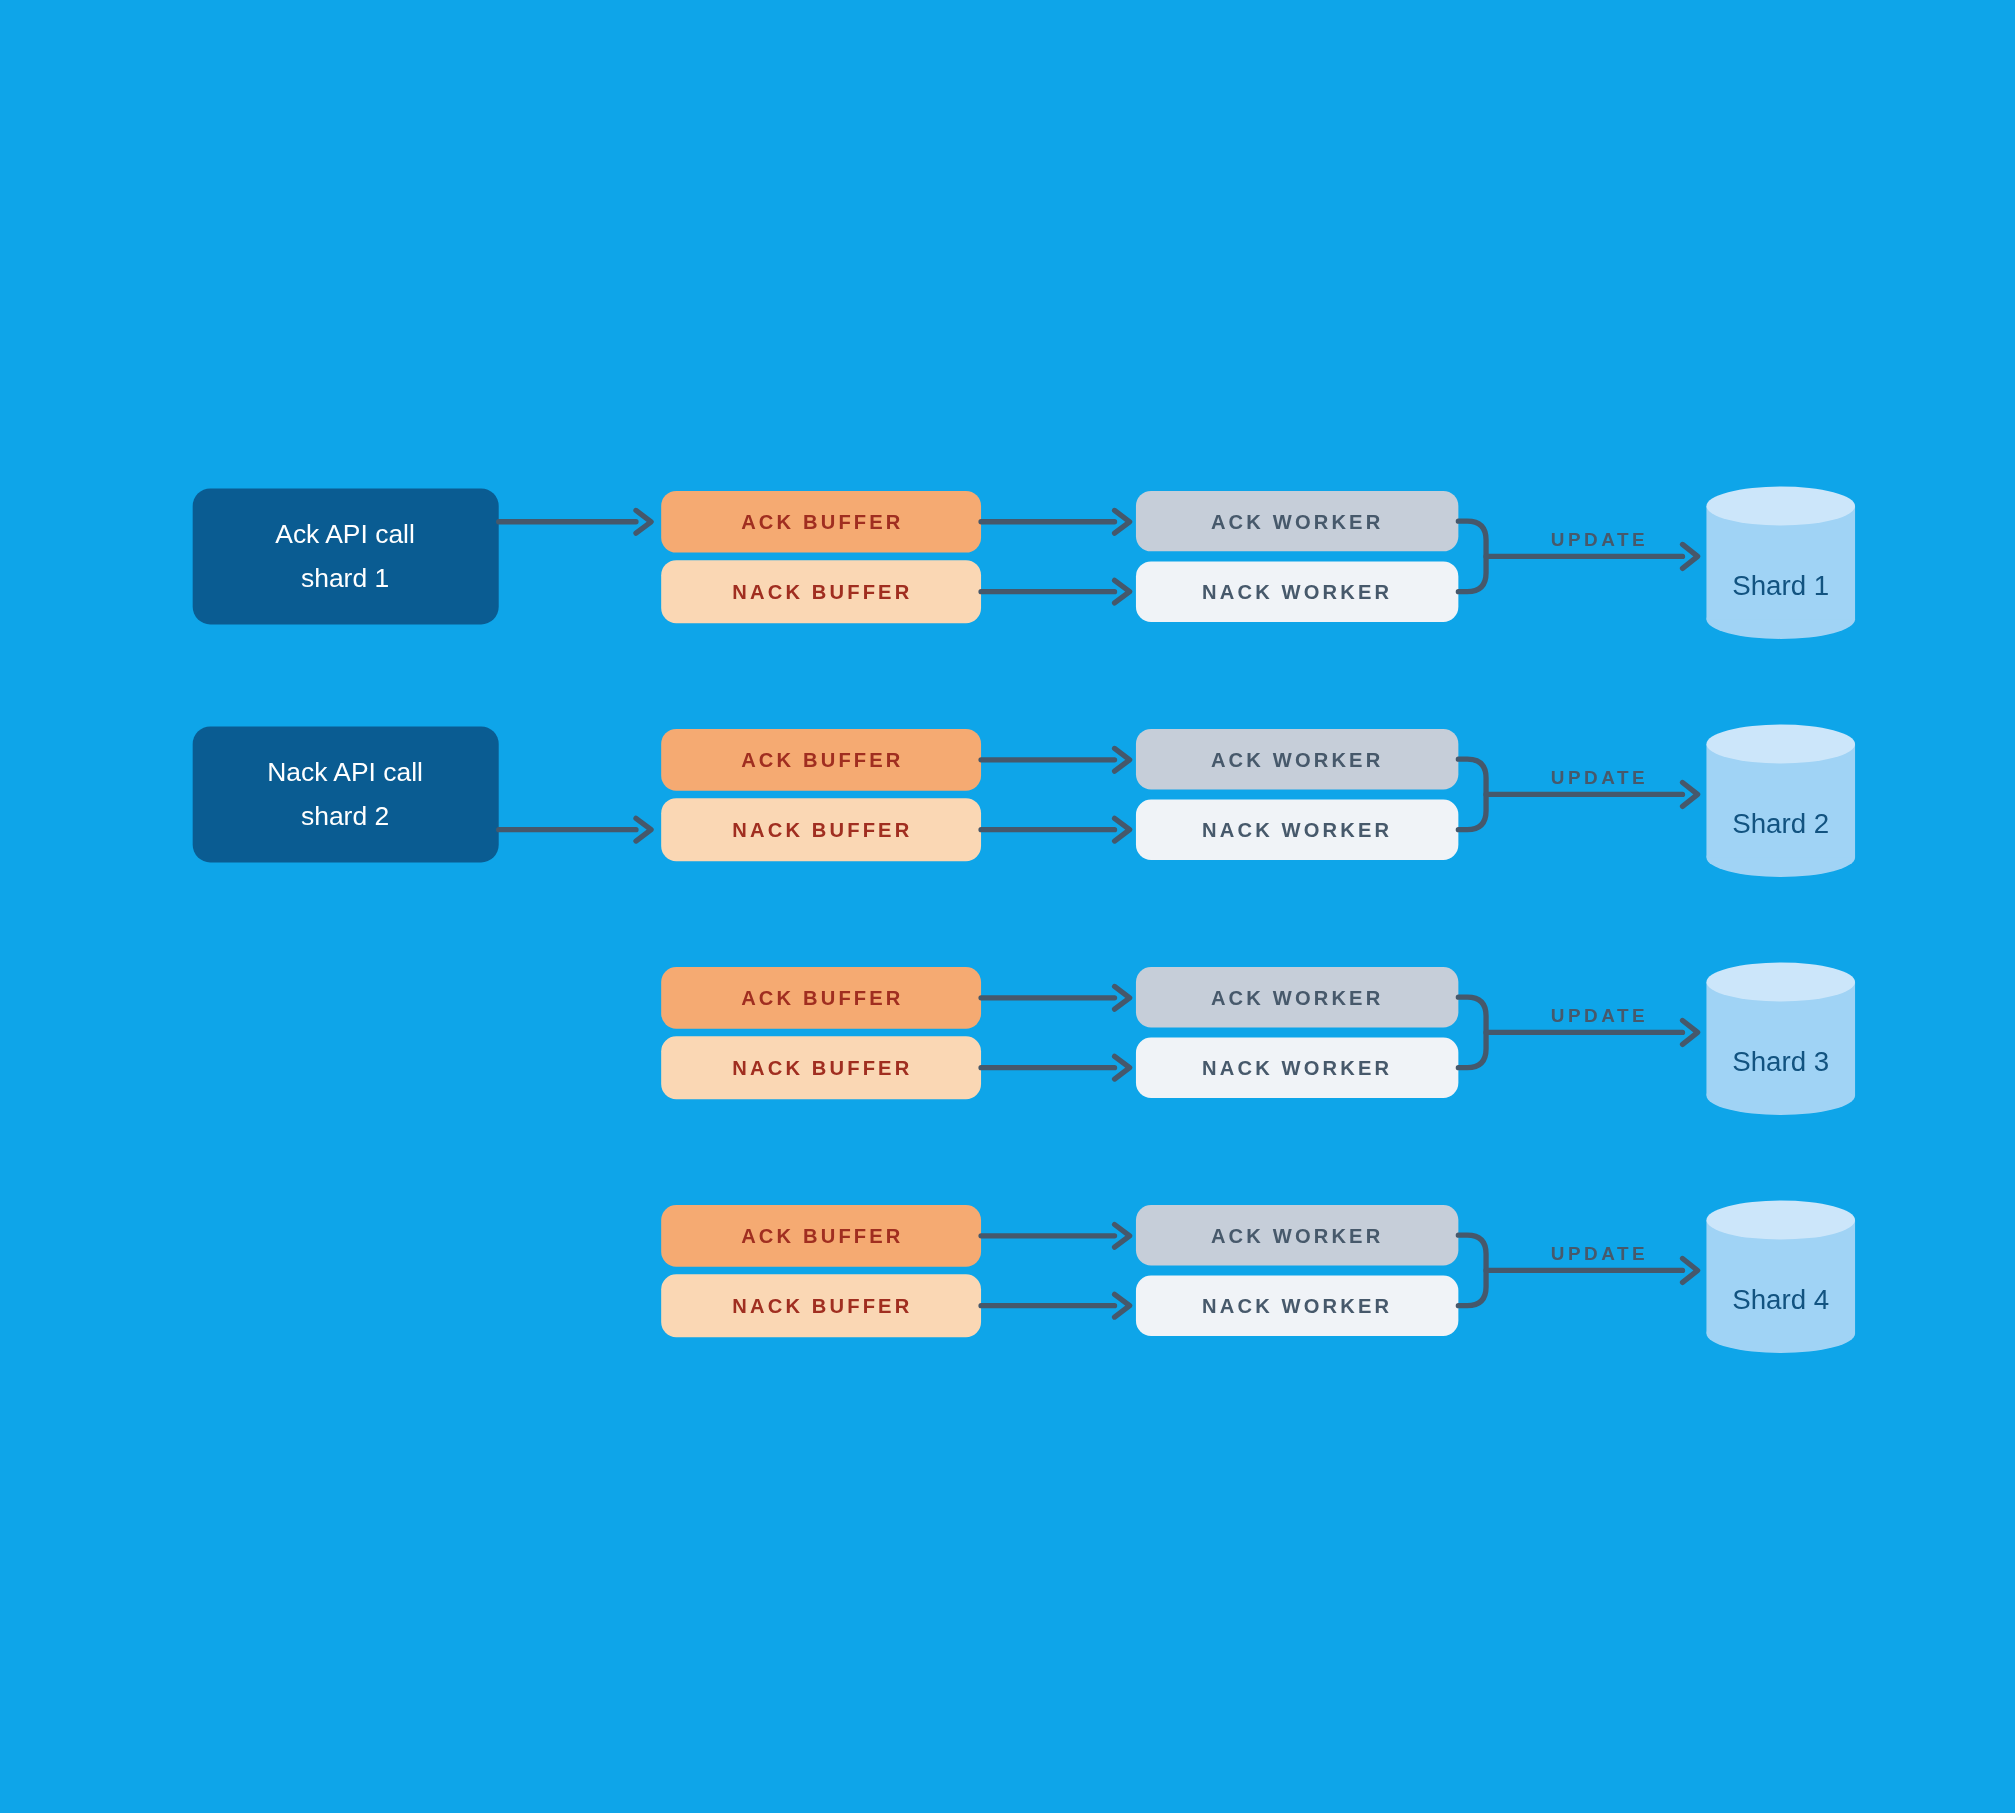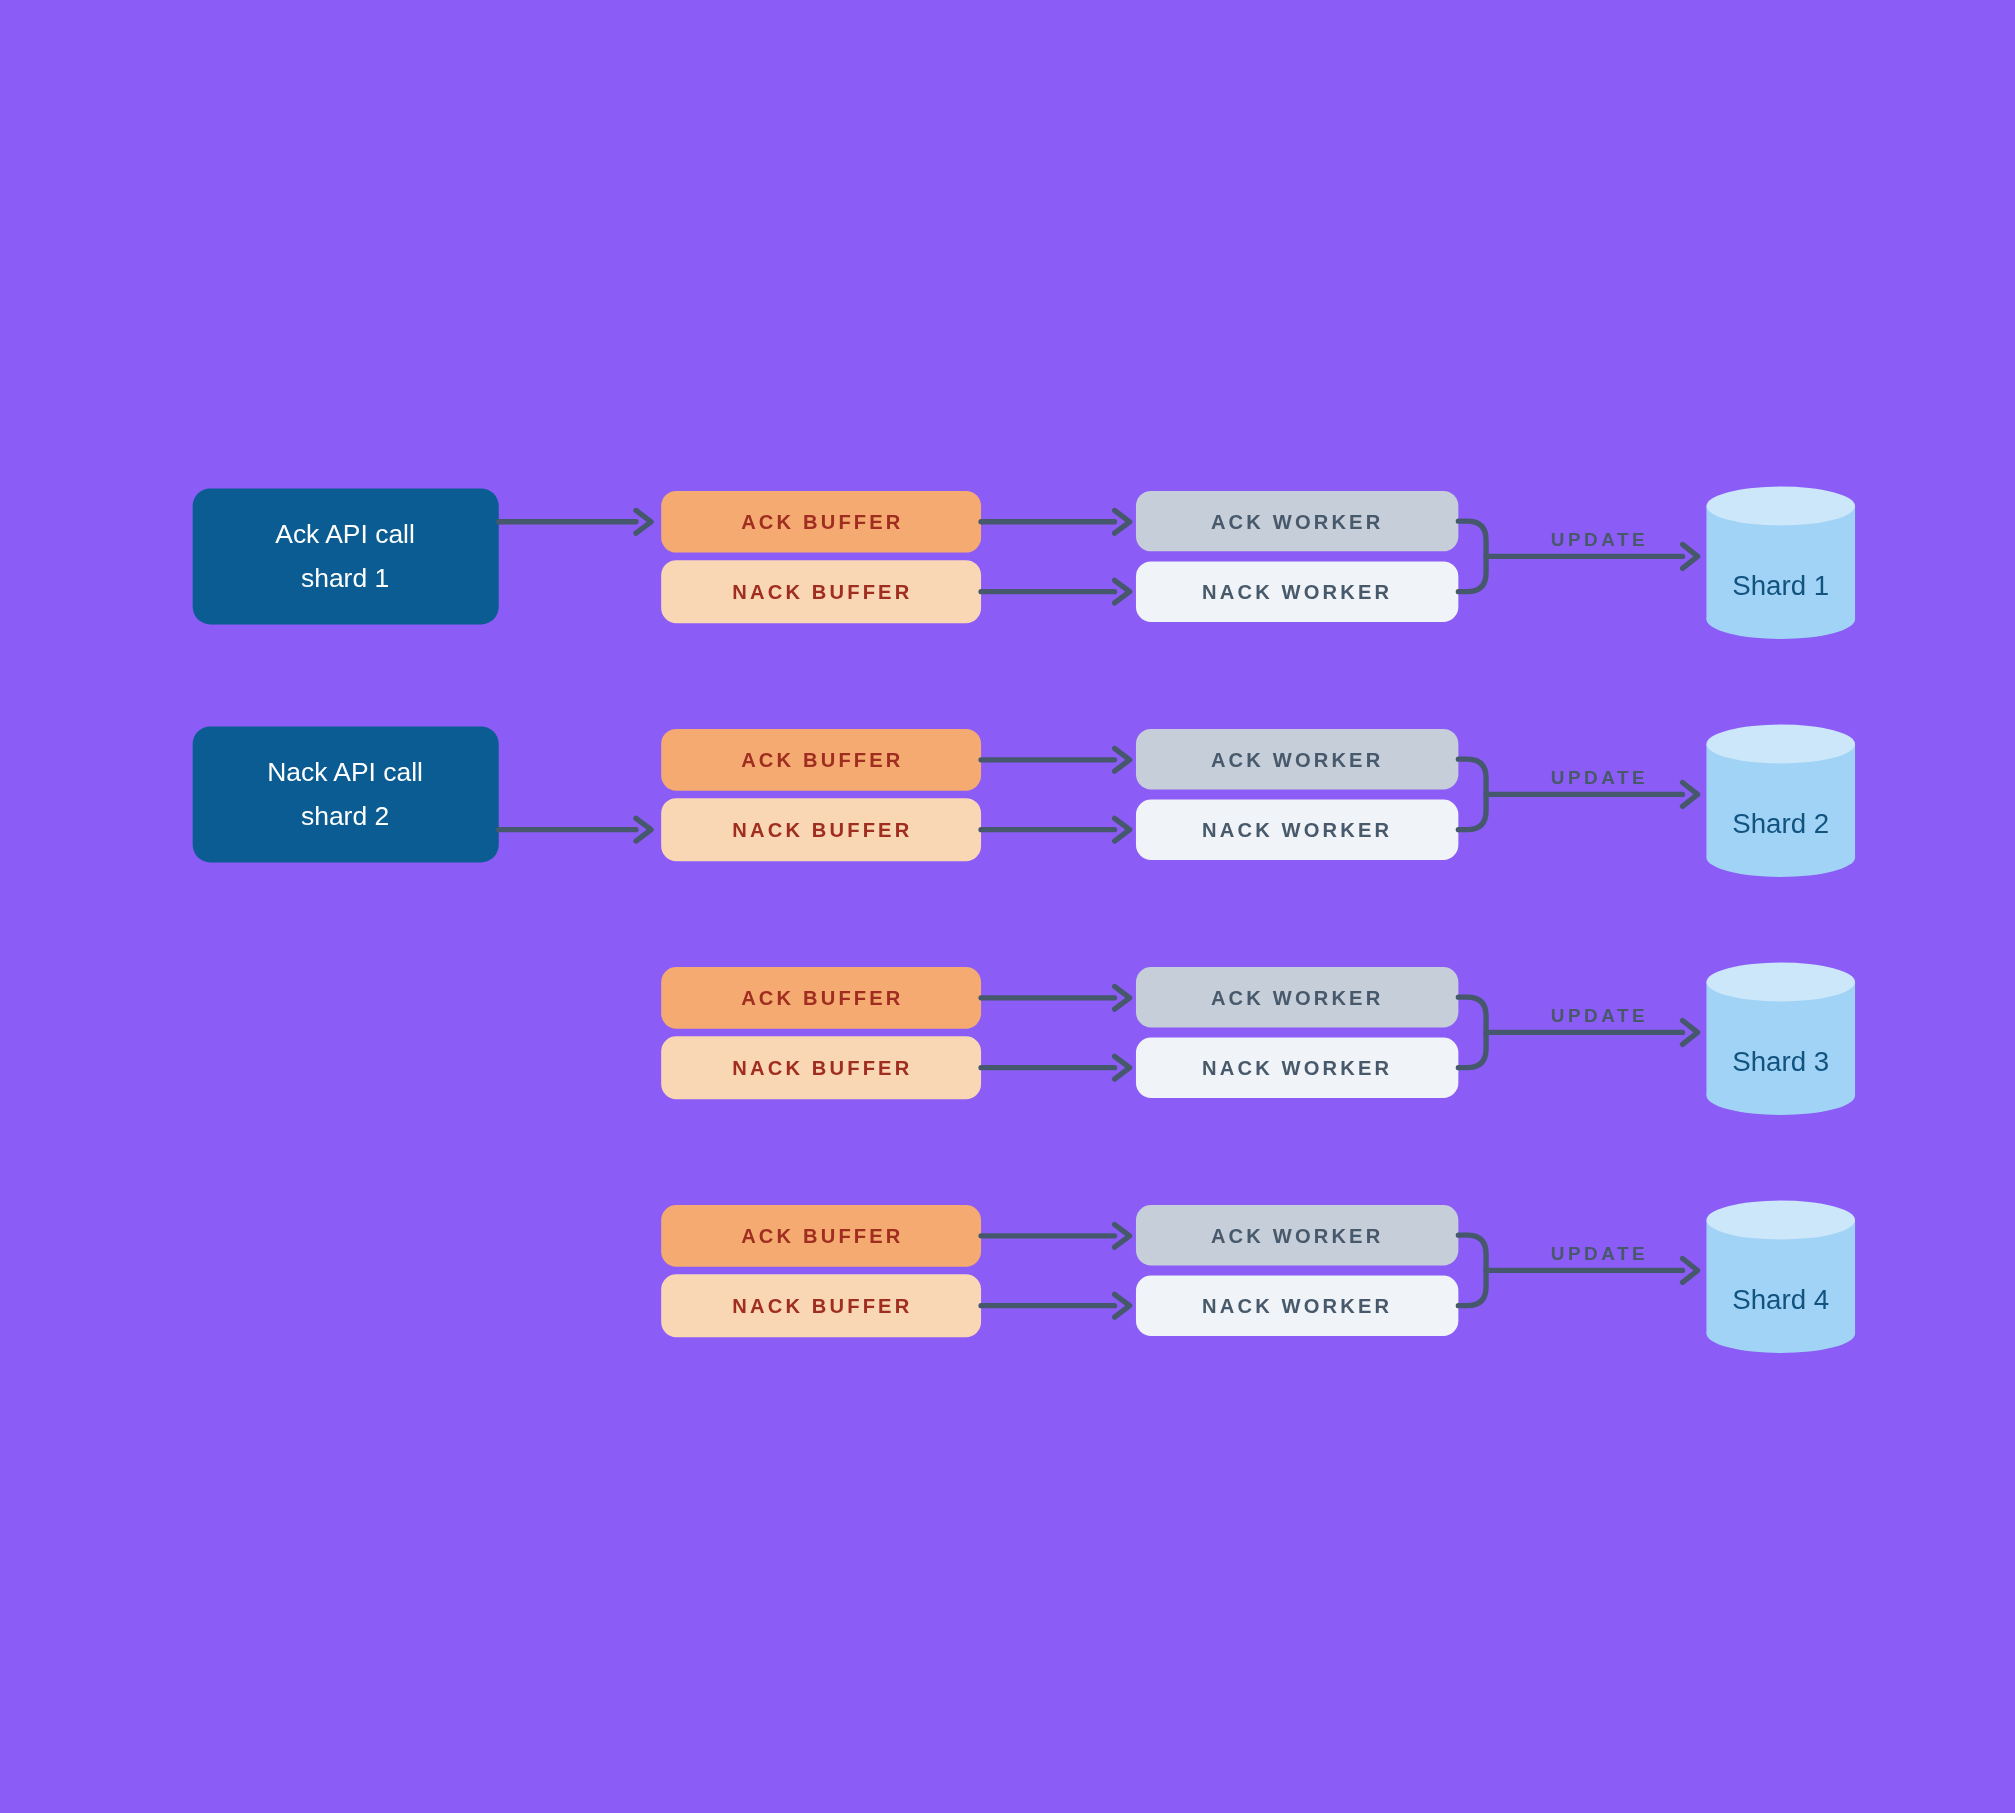--- a/index.html
+++ b/index.html
@@ -8,21 +8,21 @@
     height: 100%;
     background: #ffffff;
     font-family: "Liberation Sans", sans-serif;
   }
   .stage {
     width: 100vw;
     height: 100vh;
     display: flex;
     align-items: center;
     justify-content: center;
-    background: #8b5cf6;
+    background: #0ea5e9;
   }
   svg { width: 100%; height: 100%; display: block; }
 
   
   .api-box   { fill: var(--api-blue); }
   .buf-ack   { fill: var(--buffer-ack); }
   .buf-nack  { fill: var(--buffer-nack); }
   .wrk-ack   { fill: var(--worker-ack); }
   .wrk-nack  { fill: var(--worker-nack); }
   .cyl-body  { fill: var(--shard-body); }

